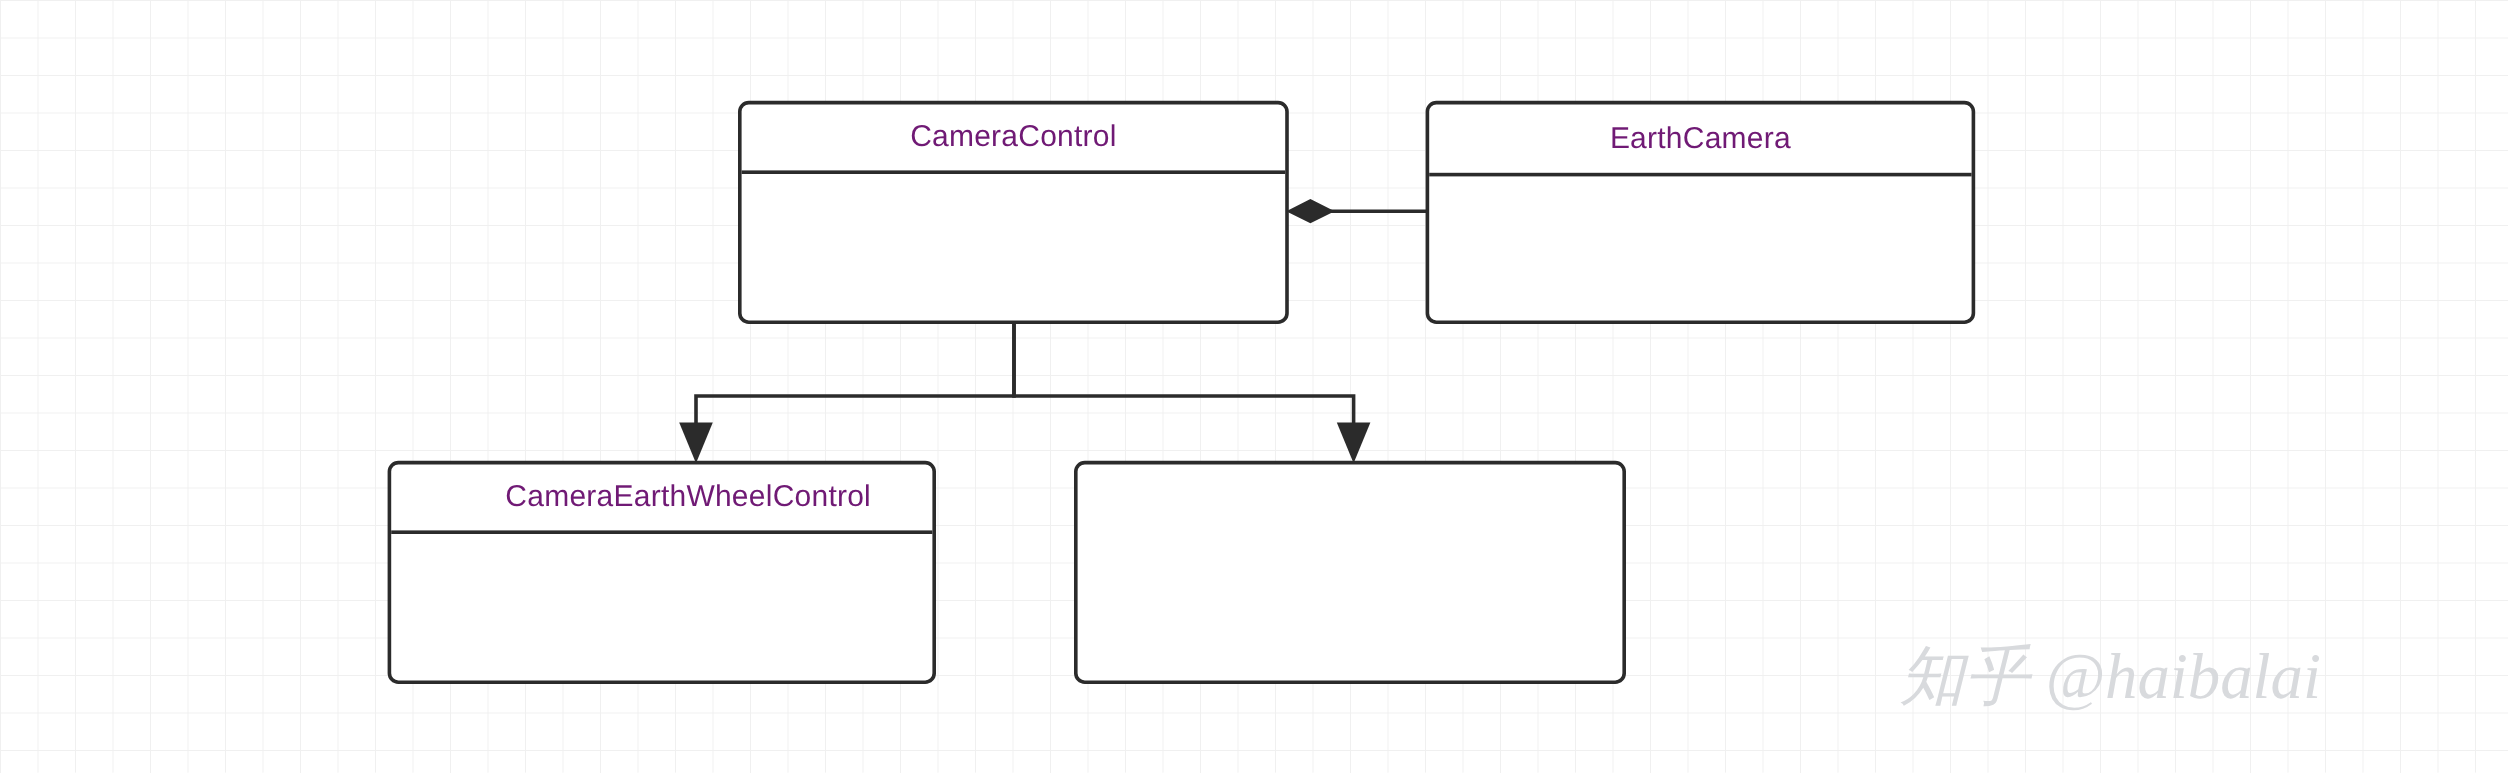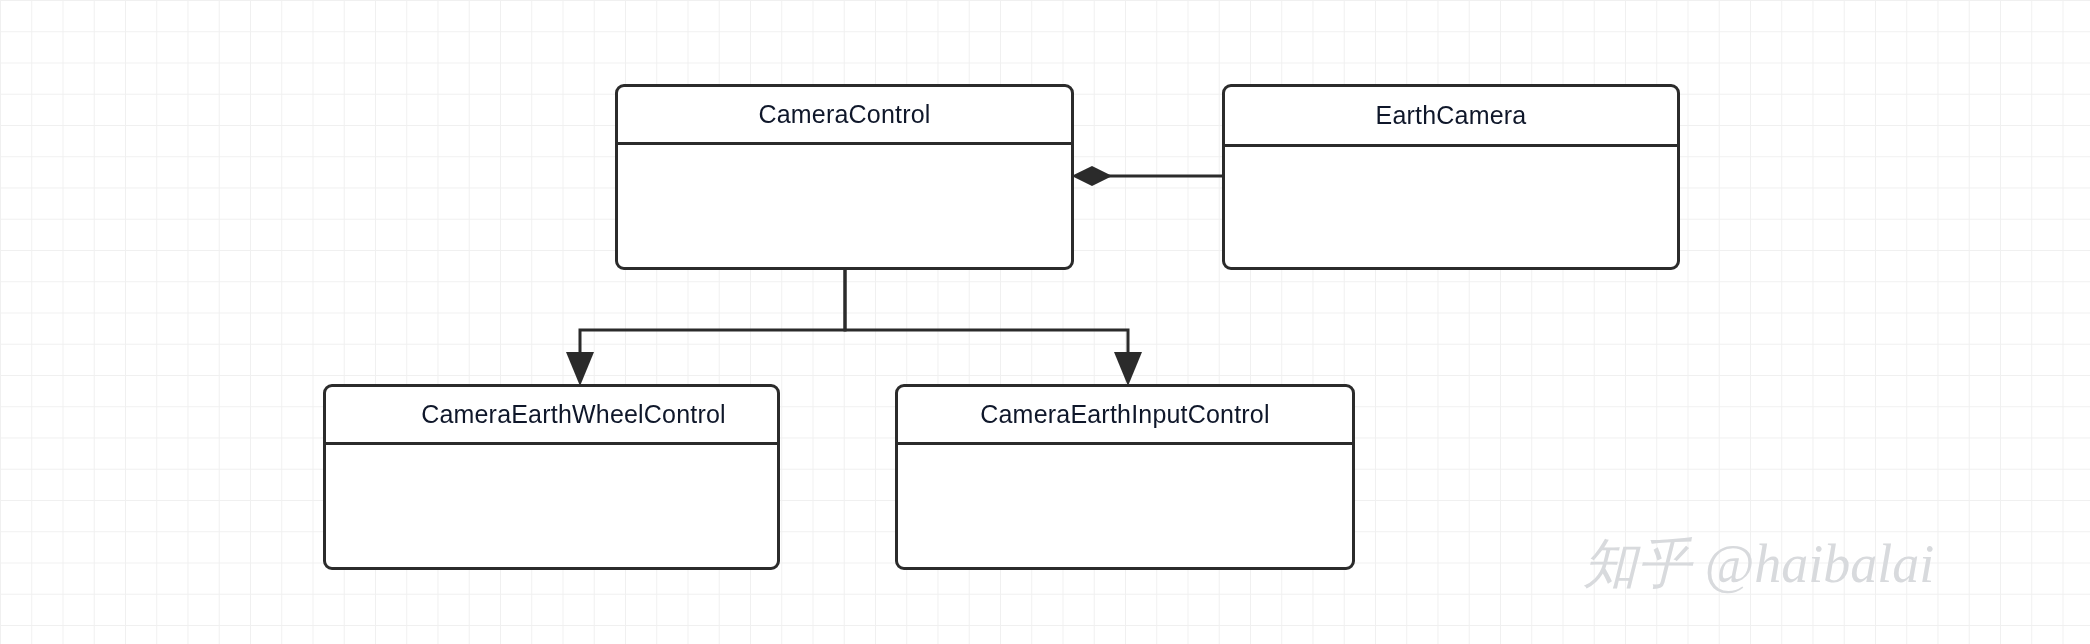--- a/index.html
+++ b/index.html
@@ -32,21 +32,21 @@
     background: #ffffff;
     border: 3px solid #2b2b2b;
     border-radius: 9px;
     display: flex;
     flex-direction: column;
   }
   .uml-class-name {
     box-sizing: border-box;
     width: 100%;
     text-align: center;
-    color: #0f172a;
+    color: #701a75;
     font-size: 25px;
     font-family: "Liberation Sans", sans-serif;
     border-bottom: 3px solid #2b2b2b;
     display: flex;
     align-items: center;
     justify-content: center;
     letter-spacing: 0.2px;
   }
   .uml-class-attrs {
     flex: 1 1 auto;
@@ -91,30 +91,29 @@
       <path d="M 845,270 L 845,330 L 1128,330 L 1128,372" fill="none" stroke="#2b2b2b" stroke-width="3"></path>
       <polygon points="1128,386 1114,352 1142,352" fill="#2b2b2b"></polygon>
     </g>
   </svg>
 
   <div class="uml-class" style="left:615px; top:84px; width:459px; height:186px;">
     <div class="uml-class-name" style="height:58px;">CameraControl</div>
     <div class="uml-class-attrs"></div>
   </div>
 
-  <div class="uml-class" style="left:1222px; top:84px; width:458px; height:186px;">
+  <div class="uml-class" style="left:1188px; top:84px; width:458px; height:186px;">
     <div class="uml-class-name" style="height:60px;">EarthCamera</div>
     <div class="uml-class-attrs"></div>
   </div>
 
   <div class="uml-class" style="left:323px; top:384px; width:457px; height:186px;">
     <div class="uml-class-name" style="height:58px;padding-left:44px;">CameraEarthWheelControl</div>
     <div class="uml-class-attrs"></div>
   </div>
 
   <div class="uml-class" style="left:895px; top:384px; width:460px; height:186px;">
-    <div class="uml-class-name" style="height:58px;">CameraEarthInputControl</div>
     <div class="uml-class-attrs"></div>
   </div>
 
   <div class="watermark" style="left:1583px; top:528px;">知乎 @haibalai</div>
 
 </div>
 
 </body></html>

